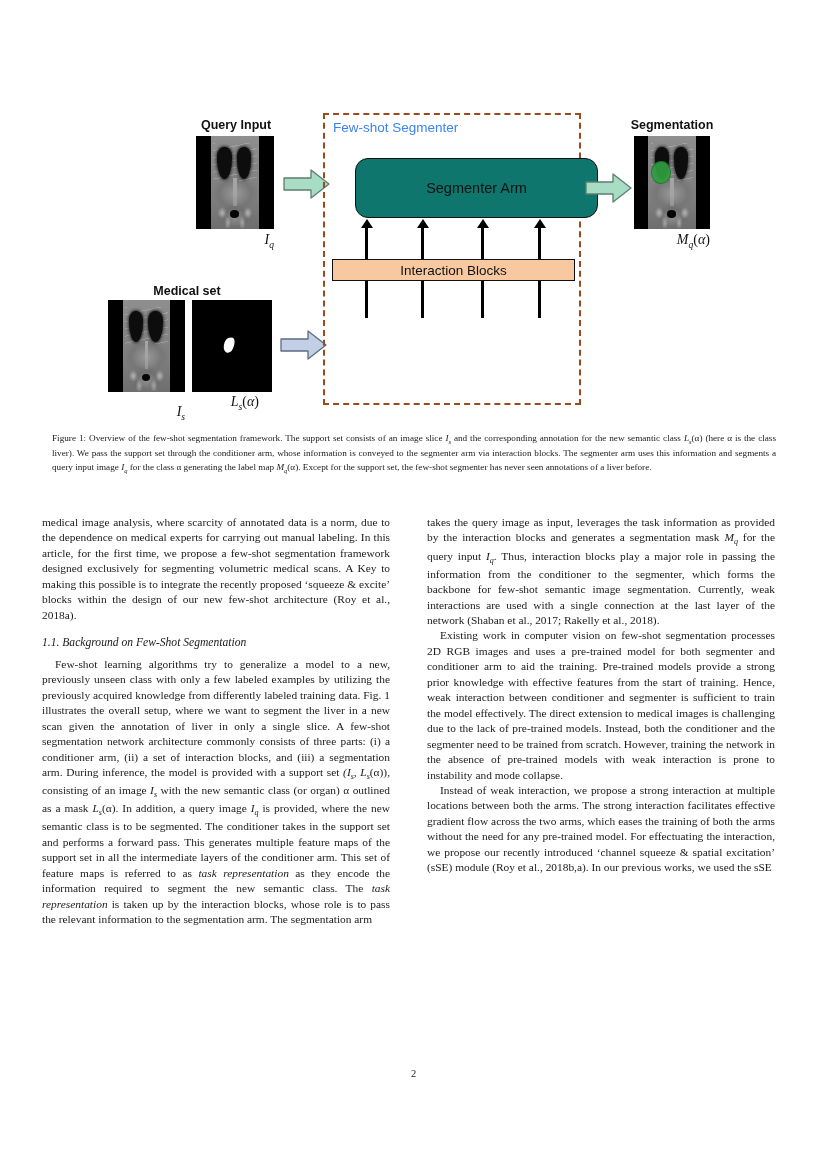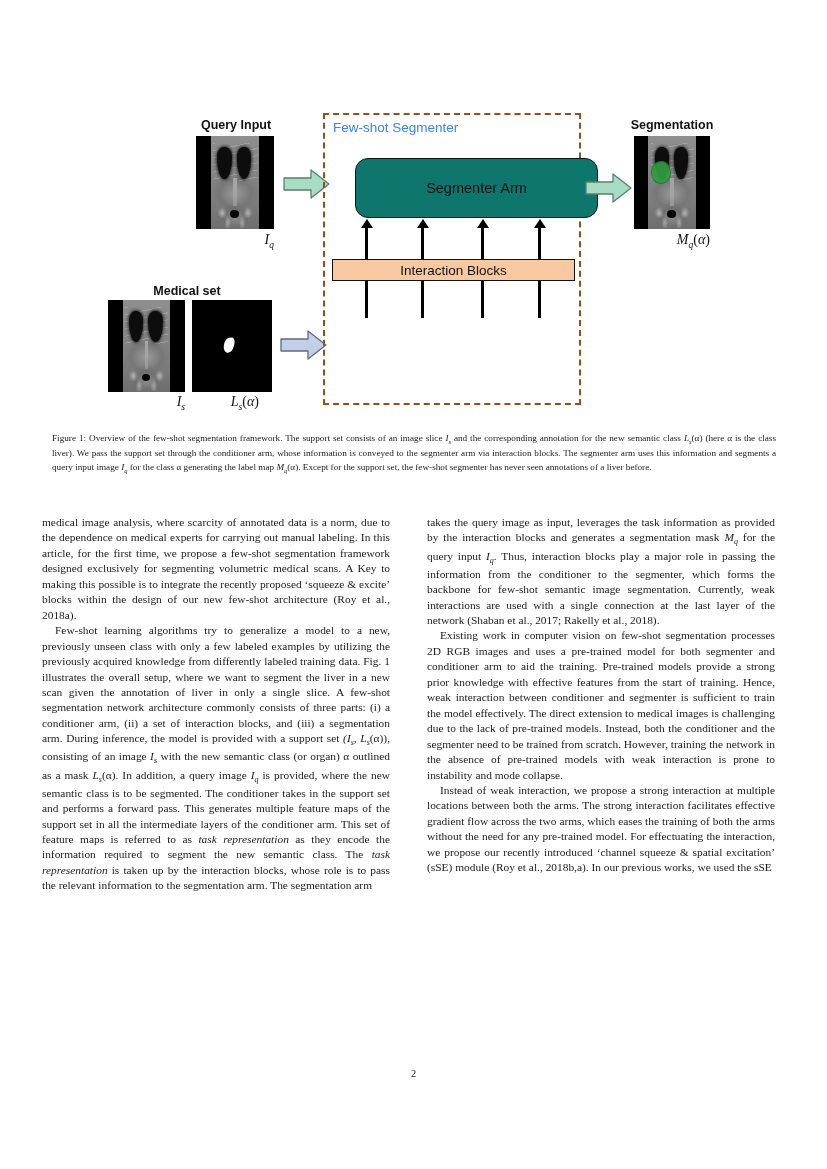--- a/index.html
+++ b/index.html
@@ -281,21 +281,21 @@
 
   <div class="scan" style="left:108px; top:300px; width:77px; height:92px;">
     <div class="body-mass"></div>
     <div class="ribs"></div>
     <div class="lung-l"></div>
     <div class="lung-r"></div>
     <div class="spine"></div>
     <div class="bones"></div>
     <div class="pelvis-dark"></div>
   </div>
-  <div class="math-label" style="left:108px; top:394px; width:77px;"><span>I</span><sub>s</sub></div>
+  <div class="math-label" style="left:108px; top:404px; width:77px;"><span>I</span><sub>s</sub></div>
 
   <div class="scan" style="left:192px; top:300px; width:80px; height:92px;">
     <div class="mask-blob"></div>
   </div>
   <div class="math-label" style="left:179px; top:394px; width:80px;"><span>L</span><sub>s</sub><span class="paren">(</span><span>α</span><span class="paren">)</span></div>
 
   <div class="block-arrow" style="left:283px; top:168px; width:48px; height:32px;">
     <svg width="48" height="32" viewBox="0 0 48 32">
       <polygon points="1,10 28,10 28,2 46,16 28,30 28,22 1,22" fill="#a8dcc4" stroke="#5b7f6e" stroke-width="1.3" stroke-linejoin="round"></polygon>
     </svg>
@@ -350,20 +350,21 @@
     <div class="pelvis-dark"></div>
     <div class="seg-blob"></div>
   </div>
   <div class="math-label" style="left:634px; top:232px; width:76px;"><span>M</span><sub>q</sub><span class="paren">(</span><span>α</span><span class="paren">)</span></div>
 </div>
 
 <div id="caption"><span>Figure 1:</span><span> Overview of the few-shot segmentation framework. The support set consists of an image slice </span><span class="mi"><span>I</span><sub>s</sub></span><span> and the corresponding annotation for the new semantic class </span><span class="mi"><span>L</span><sub>s</sub></span><span>(α)</span><span> (here α is the class liver). We pass the support set through the conditioner arm, whose information is conveyed to the segmenter arm via interaction blocks. The segmenter arm uses this information and segments a query input image </span><span class="mi"><span>I</span><sub>q</sub></span><span> for the class α generating the label map </span><span class="mi"><span>M</span><sub>q</sub></span><span>(α)</span><span>. Except for the support set, the few-shot segmenter has never seen annotations of a liver before.</span></div>
 
 <div class="column" id="left-column">
   <p class="noindent">medical image analysis, where scarcity of annotated data is a norm, due to the dependence on medical experts for carrying out manual labeling. In this article, for the first time, we propose a few-shot segmentation framework designed exclusively for segmenting volumetric medical scans. A Key to making this possible is to integrate the recently proposed ‘squeeze &amp; excite’ blocks within the design of our new few-shot architecture (Roy et al., 2018a).</p>
+  <h2>1.1. Background on Few-Shot Segmentation</h2>
   <p><span>Few-shot learning algorithms try to generalize a model to a new, previously unseen class with only a few labeled examples by utilizing the previously acquired knowledge from differently labeled training data. Fig. 1 illustrates the overall setup, where we want to segment the liver in a new scan given the annotation of liver in only a single slice. A few-shot segmentation network architecture commonly consists of three parts: (i) a conditioner arm, (ii) a set of interaction blocks, and (iii) a segmentation arm. During inference, the model is provided with a support set </span><span class="mi"><span>(I</span><sub>s</sub><span>, L</span><sub>s</sub></span><span>(α))</span><span>, consisting of an image </span><span class="mi"><span>I</span><sub>s</sub></span><span> with the new semantic class (or organ) α outlined as a mask </span><span class="mi"><span>L</span><sub>s</sub></span><span>(α)</span><span>. In addition, a query image </span><span class="mi"><span>I</span><sub>q</sub></span><span> is provided, where the new semantic class is to be segmented. The conditioner takes in the support set and performs a forward pass. This generates multiple feature maps of the support set in all the intermediate layers of the conditioner arm. This set of feature maps is referred to as </span><span class="it">task representation</span><span> as they encode the information required to segment the new semantic class. The </span><span class="it">task representation</span><span> is taken up by the interaction blocks, whose role is to pass the relevant information to the segmentation arm. The segmentation arm</span></p>
 </div>
 
 <div class="column" id="right-column">
   <p class="noindent"><span>takes the query image as input, leverages the task information as provided by the interaction blocks and generates a segmentation mask </span><span class="mi"><span>M</span><sub>q</sub></span><span> for the query input </span><span class="mi"><span>I</span><sub>q</sub></span><span>. Thus, interaction blocks play a major role in passing the information from the conditioner to the segmenter, which forms the backbone for few-shot semantic image segmentation. Currently, weak interactions are used with a single connection at the last layer of the network (Shaban et al., 2017; Rakelly et al., 2018).</span></p>
   <p>Existing work in computer vision on few-shot segmentation processes 2D RGB images and uses a pre-trained model for both segmenter and conditioner arm to aid the training. Pre-trained models provide a strong prior knowledge with effective features from the start of training. Hence, weak interaction between conditioner and segmenter is sufficient to train the model effectively. The direct extension to medical images is challenging due to the lack of pre-trained models. Instead, both the conditioner and the segmenter need to be trained from scratch. However, training the network in the absence of pre-trained models with weak interaction is prone to instability and mode collapse.</p>
   <p>Instead of weak interaction, we propose a strong interaction at multiple locations between both the arms. The strong interaction facilitates effective gradient flow across the two arms, which eases the training of both the arms without the need for any pre-trained model. For effectuating the interaction, we propose our recently introduced ‘channel squeeze &amp; spatial excitation’ (sSE) module (Roy et al., 2018b,a). In our previous works, we used the sSE</p>
 </div>
 
 <div id="page-number">2</div>

